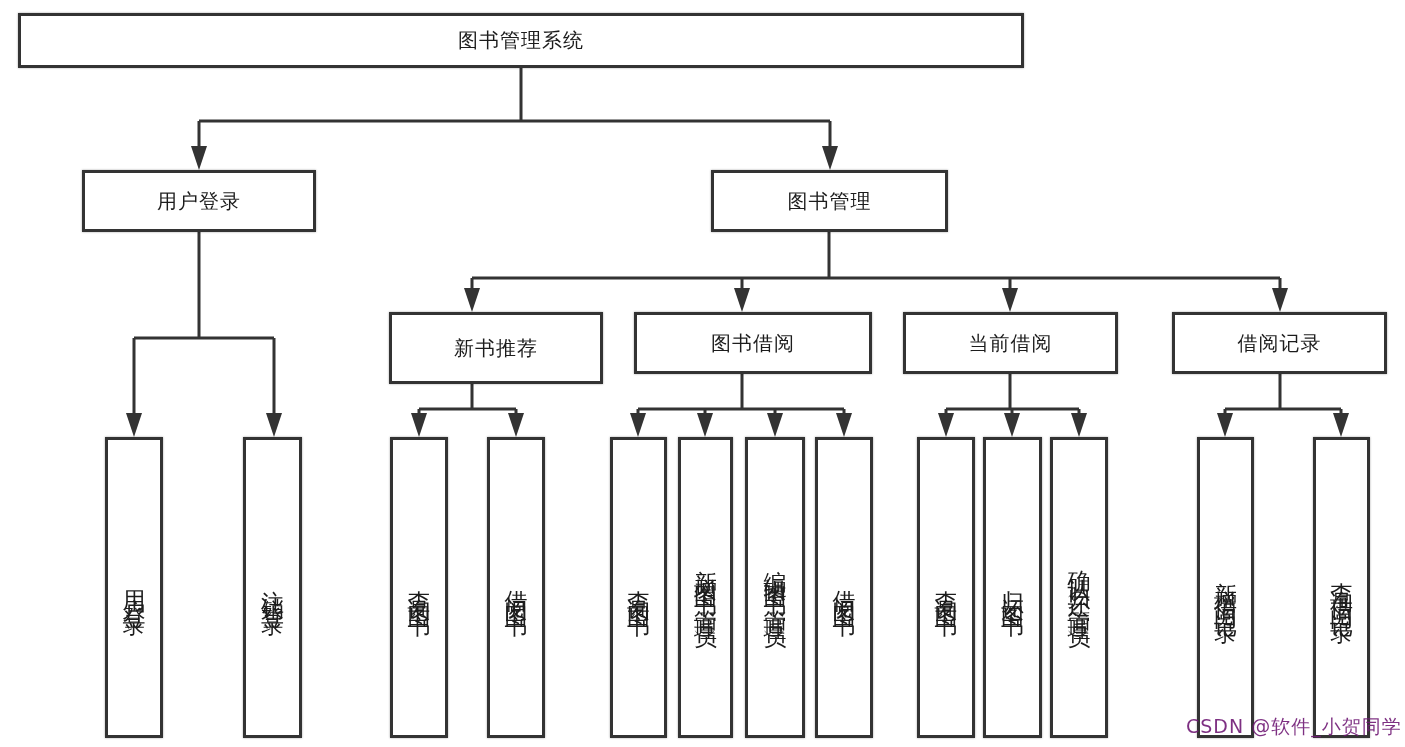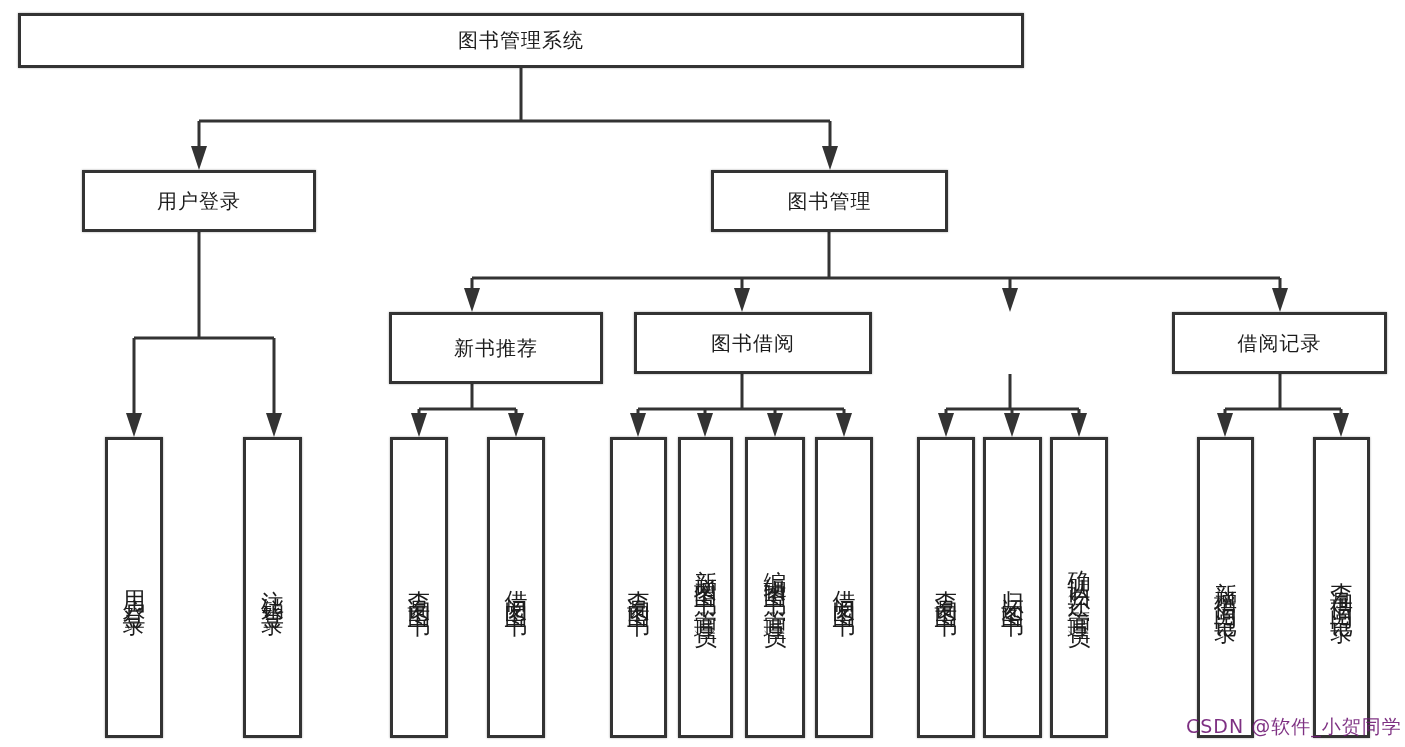--- a/index.html
+++ b/index.html
@@ -93,20 +93,23 @@
   <div class="node hbox n-book-mgmt">
     <span>图书管理</span>
   </div>
 
   <div class="node hbox n-nbr">
     <span>新书推荐</span>
   </div>
   <div class="node hbox n-bb">
     <span>图书借阅</span>
   </div>
+  <div class="node hbox n-cb">
+    <span>当前借阅</span>
+  </div>
   <div class="node hbox n-br">
     <span>借阅记录</span>
   </div>
 
   <div class="node vbox leaf lf1">
     <span>用户登录</span>
   </div>
   <div class="node vbox leaf lf2">
     <span>注销登录</span>
   </div>

